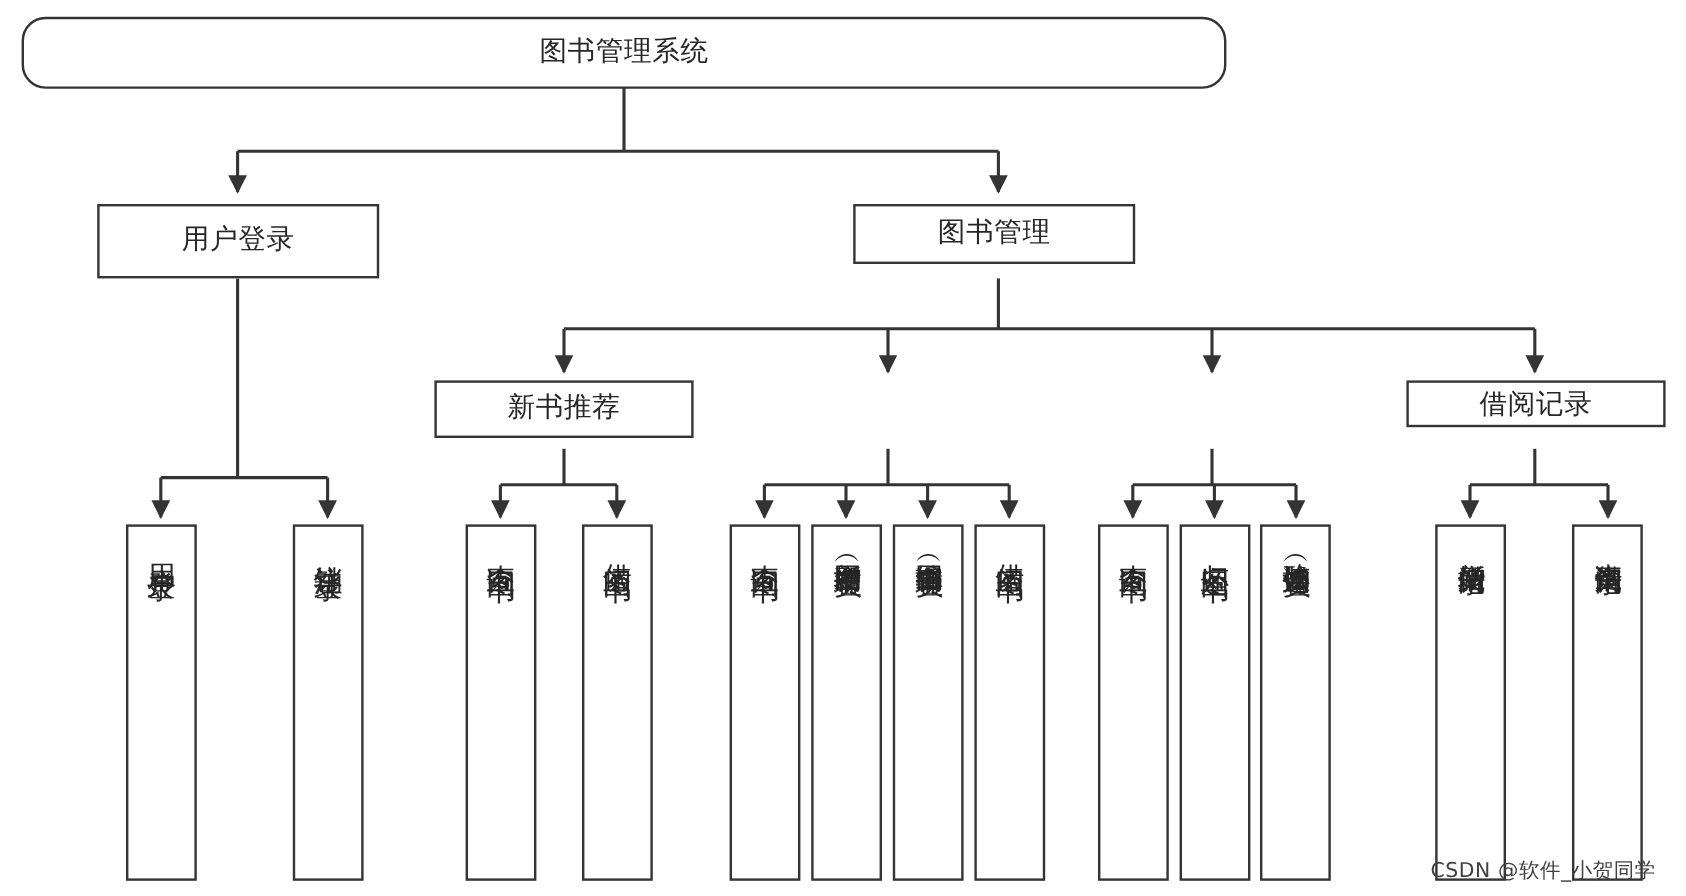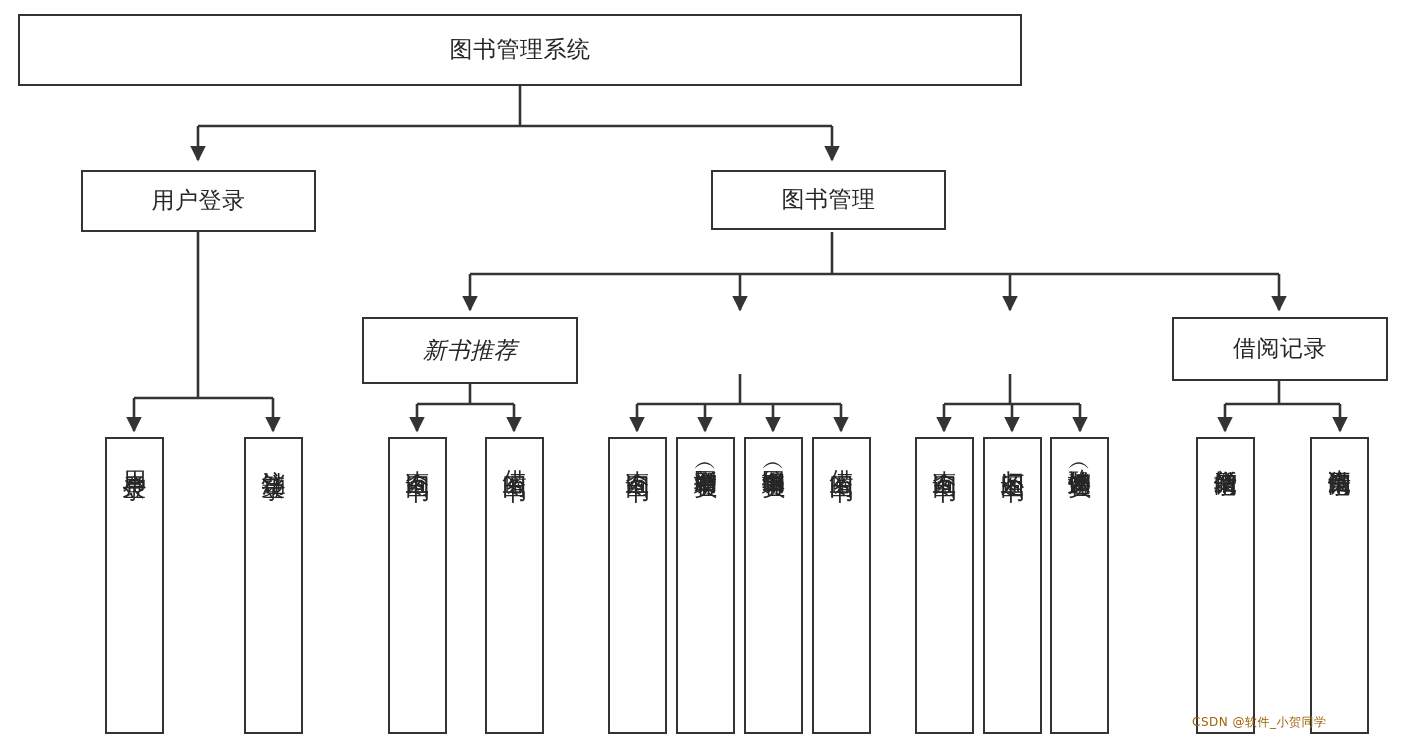--- a/index.html
+++ b/index.html
@@ -62,22 +62,22 @@
     line-height: 1.0;
     letter-spacing: 3px;
     white-space: nowrap;
   }
   .node.vert.tight .node-label {
     font-size: 23px;
     letter-spacing: 1px;
   }
   .watermark {
     position: absolute;
-    color: #a16207;
-    font-size: 12px;
+    color: #404040;
+    font-size: 17px;
     white-space: nowrap;
     letter-spacing: 0.5px;
   }
 </style>
 </head>
 <body>
 
 <div id="diagram-root">
 
   <svg id="edge-layer" viewBox="0 0 1405 747" width="1405" height="747" aria-hidden="true">
@@ -123,39 +123,39 @@
       <path d="M 1012 404 L 1012 431" marker-end="url(#arrow)"></path>
       <path d="M 1080 404 L 1080 431" marker-end="url(#arrow)"></path>
 
       <path d="M 1279 374 L 1279 404"></path>
       <path d="M 1225 404 L 1340 404"></path>
       <path d="M 1225 404 L 1225 431" marker-end="url(#arrow)"></path>
       <path d="M 1340 404 L 1340 431" marker-end="url(#arrow)"></path>
     </g>
   </svg>
 
-  <div class="node root horiz" style="left:18px; top:14px; width:1004px; height:72px;">
+  <div class="node root horiz" style="left:18px; top:14px; width:1004px; height:60px;border-radius:20px;">
     <span class="node-label">图书管理系统</span>
   </div>
 
   <div class="node horiz" style="left:81px; top:170px; width:235px; height:62px;">
     <span class="node-label">用户登录</span>
   </div>
 
-  <div class="node horiz" style="left:711px; top:170px; width:235px; height:60px;">
+  <div class="node horiz" style="left:711px; top:170px; width:235px; height:50px;">
     <span class="node-label">图书管理</span>
   </div>
 
-  <div class="node horiz" style="left:362px; top:317px; width:216px; height:67px;font-style:italic;">
+  <div class="node horiz" style="left:362px; top:317px; width:216px; height:48px;">
     <span class="node-label">新书推荐</span>
   </div>
 
 
 
-  <div class="node horiz" style="left:1172px; top:317px; width:216px; height:64px;font-family:Liberation Serif, serif;">
+  <div class="node horiz" style="left:1172px; top:317px; width:216px; height:39px;font-family:Liberation Serif, serif;">
     <span class="node-label">借阅记录</span>
   </div>
 
   <div class="node vert" style="left:105px; top:437px; width:59px; height:297px;">
     <span class="node-label">用户登录</span>
   </div>
 
   <div class="node vert" style="left:244px; top:437px; width:59px; height:297px;">
     <span class="node-label">注销登录</span>
   </div>

